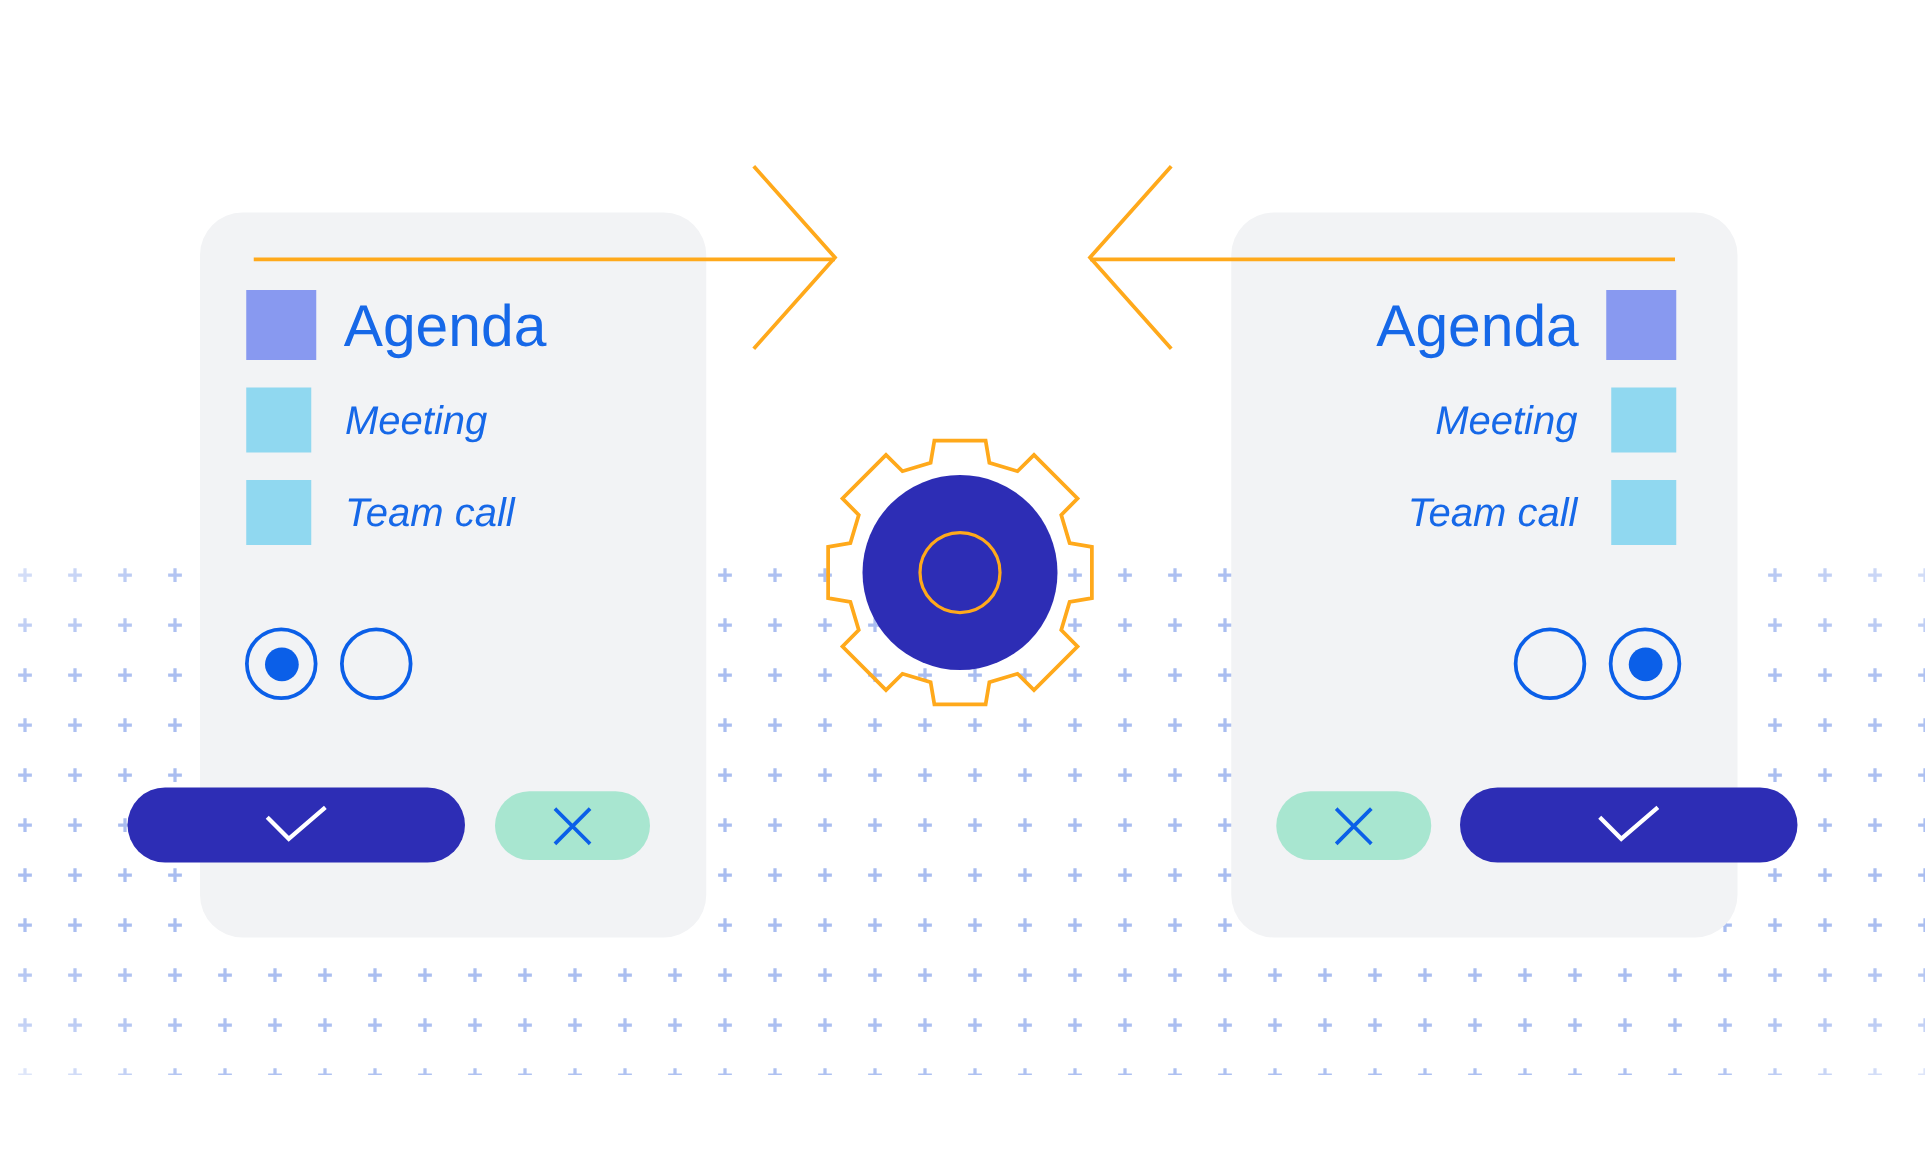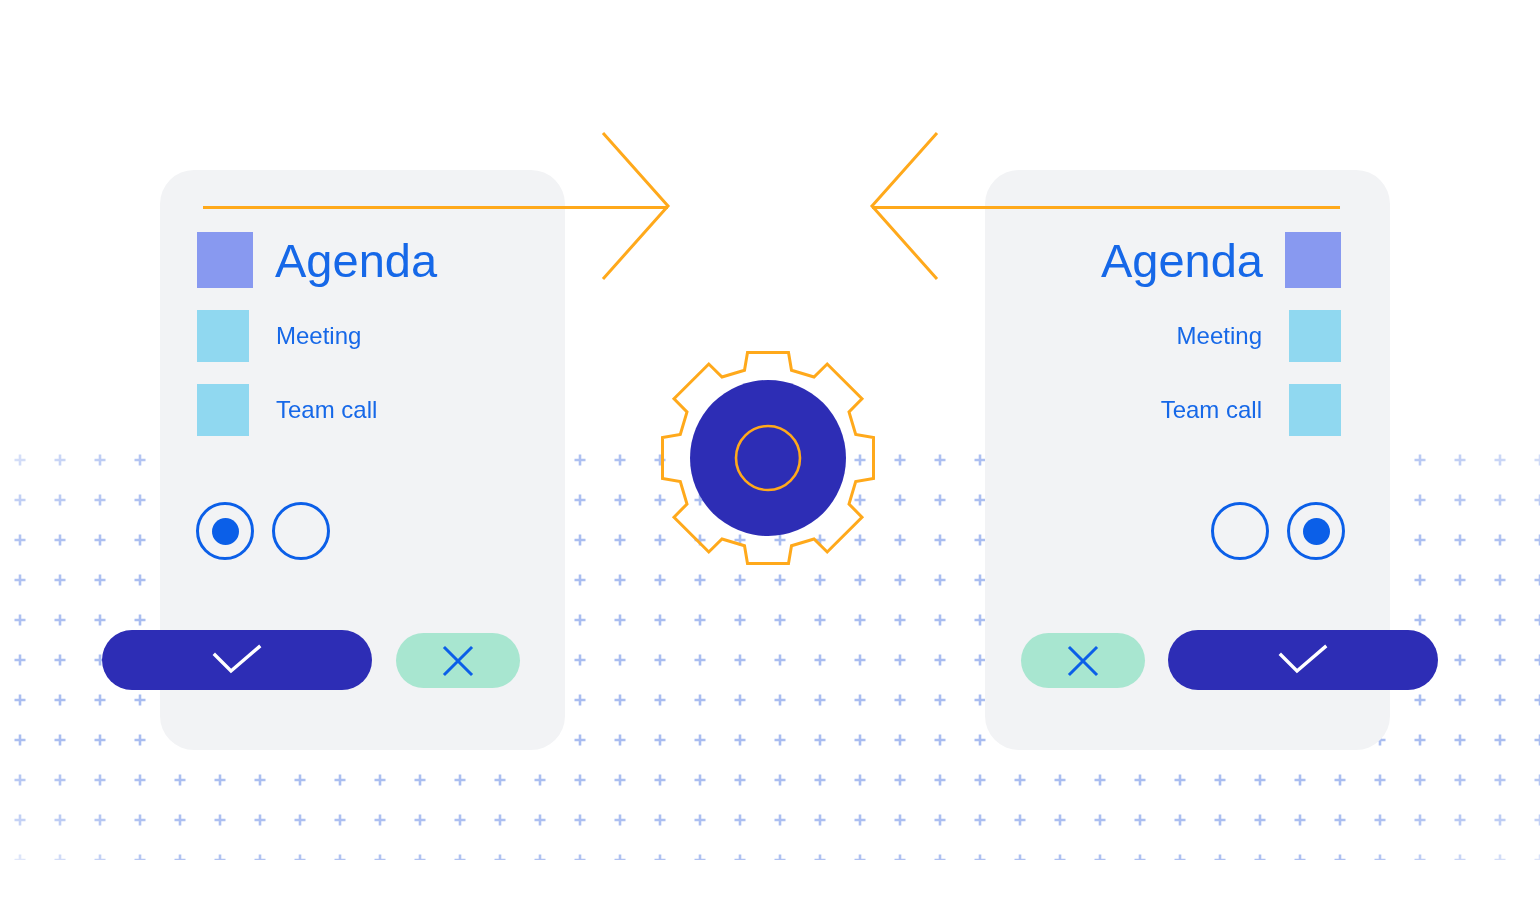--- a/index.html
+++ b/index.html
@@ -74,21 +74,21 @@
   }
 
   .row-agenda  { margin-bottom: 22px; }
   .row-agenda .swatch { width: 56px; height: 56px; }
   .row-agenda .legend-label { font-size: 47px; }
   .legend-left  .row-agenda .legend-label { margin-left: 22px; }
   .legend-right .row-agenda .legend-label { margin-right: 22px; }
 
   .row-small { margin-bottom: 22px; }
   .row-small .swatch { width: 52px; height: 52px; }
-  .row-small .legend-label { font-size: 24px; }
+  .row-small .legend-label { font-size: 32px; font-style: italic; }
   .legend-left  .row-small .legend-label { margin-left: 27px; }
   .legend-right .row-small .legend-label { margin-right: 27px; }
 
   
   .radio-group {
     position: absolute;
     display: flex;
     gap: 18px;
   }
   .radio-left  { left: 196px;  top: 502px; }

